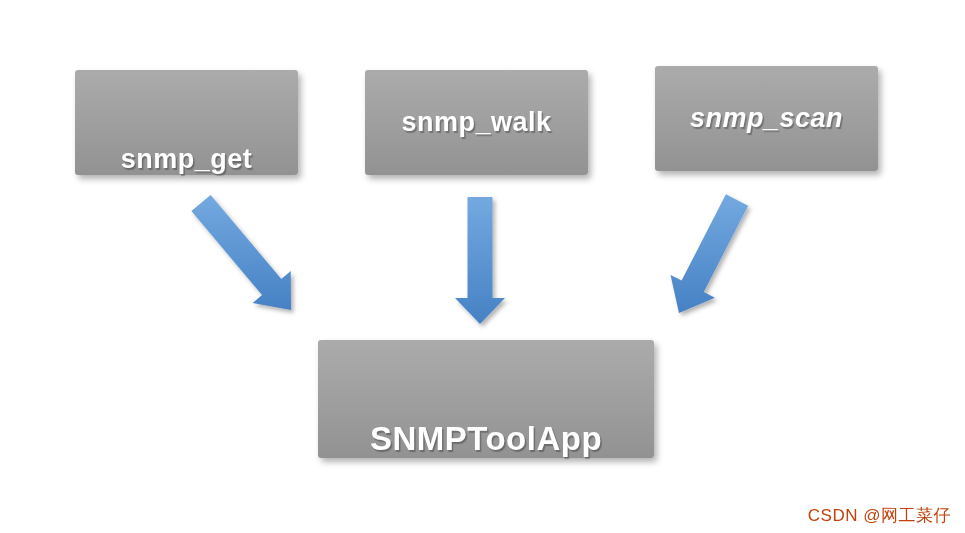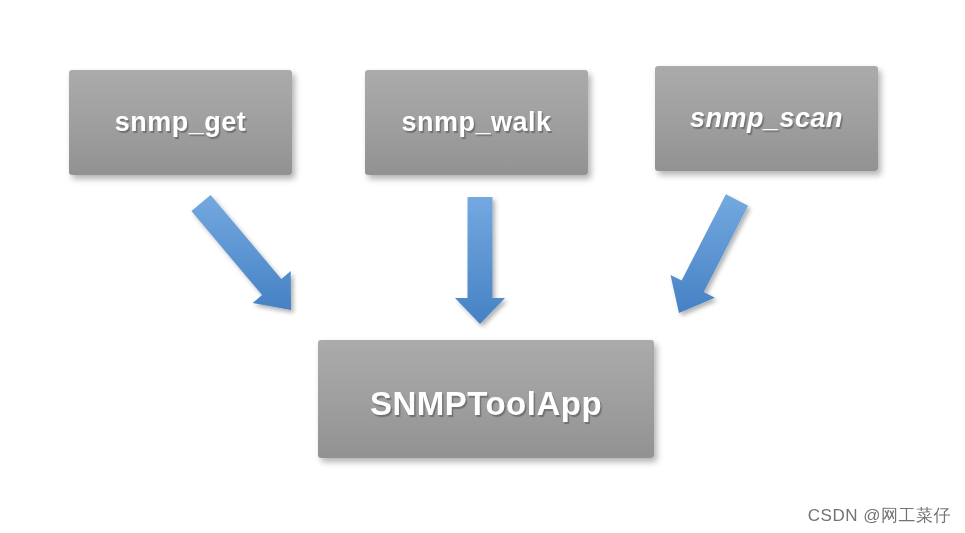--- a/index.html
+++ b/index.html
@@ -26,46 +26,47 @@
     color: #ffffff;
     font-weight: bold;
     text-shadow: 1.5px 1.5px 1px rgba(0,0,0,0.28);
     letter-spacing: 0.5px;
   }
   .node-top {
     width: 223px;
     height: 105px;
     font-size: 27px;
   }
-  .node-get  { left: 69px;  top: 70px; }
+  .node-get  { left: 75px;  top: 70px; align-items: flex-end; }
   .node-walk { left: 365px; top: 70px; }
   .node-scan { left: 655px; top: 66px; font-style: italic; }
   .node-app {
     left: 318px;
     top: 340px;
     width: 336px;
     height: 118px;
     font-size: 33px;
     padding-top: 10px;
     box-sizing: border-box;
+    align-items: flex-end;
   }
   .arrow-layer {
     position: absolute;
     left: 0;
     top: 0;
     width: 965px;
     height: 533px;
     pointer-events: none;
   }
   .watermark {
     position: absolute;
     right: 14px;
     bottom: 6px;
     font-size: 17px;
-    color: #737373;
+    color: #c2410c;
     letter-spacing: 0.5px;
   }
 </style>
 </head>
 <body>
 
 <div class="canvas">
 
   <div class="node node-top node-get">
     <span>snmp_get</span>

